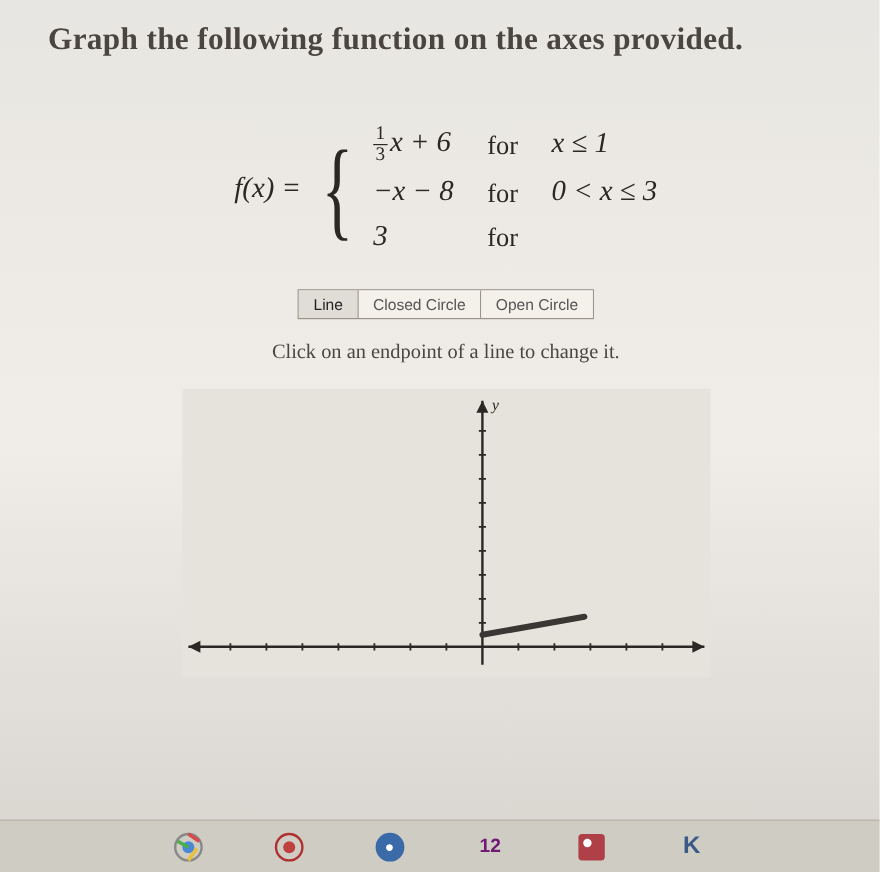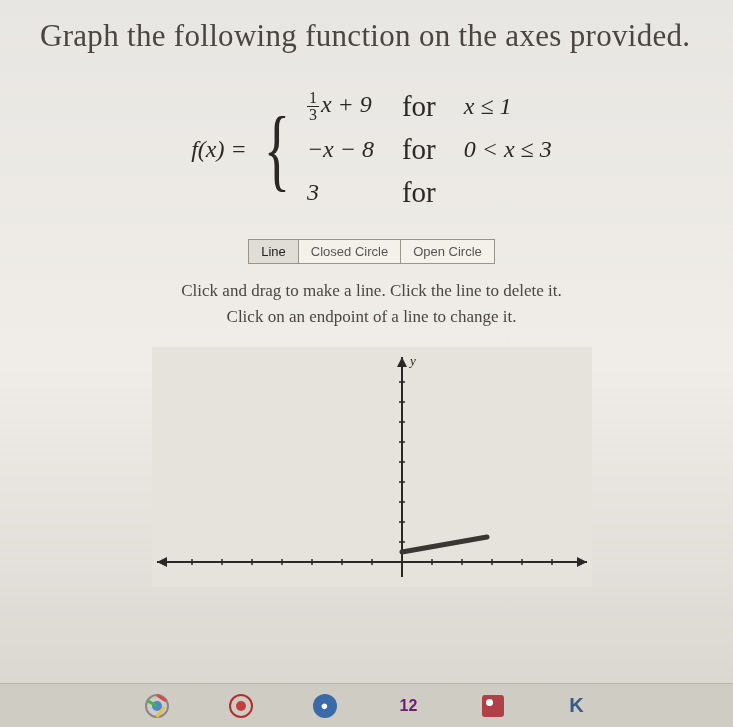--- a/index.html
+++ b/index.html
@@ -10,24 +10,24 @@
       font-family: Georgia, 'Times New Roman', serif;
       color: #3a3633;
       position: relative;
       overflow: hidden;
     }
     .content {
       padding: 18px 30px 0 40px;
       filter: blur(0.3px);
     }
     .title {
-      font-size: 31px;
-      font-weight: normal;
+      font-size: 26px;
+      font-weight: bold;
       color: #4a4540;
-      margin-bottom: 36px;
+      margin-bottom: 56px;
       letter-spacing: 0.3px;
     }
     .equation {
       display: flex;
       align-items: center;
       justify-content: center;
       margin: 0 auto 30px;
       font-size: 24px;
       font-style: italic;
       color: #2a2724;
@@ -42,21 +42,21 @@
       transform: scaleX(0.6);
       display: inline-block;
     }
     .cases {
       display: grid;
       grid-template-columns: auto auto auto;
       column-gap: 28px;
       row-gap: 10px;
       align-items: center;
     }
-    .cases .for { font-style: normal; font-size: 29px; }
+    .cases .for { font-style: normal; font-size: 22px; }
     .cases .expr, .cases .cond { font-size: 24px; }
     .frac {
       display: inline-flex;
       flex-direction: column;
       align-items: center;
       font-size: 16px;
       line-height: 1;
       vertical-align: middle;
       margin-right: 2px;
       font-style: normal;
@@ -135,21 +135,21 @@
   <div class="title">Graph the following function on the axes provided.</div>
 
   <div class="equation">
     <span class="lhs">f(x) =</span>
     <span class="brace">{</span>
     <div class="cases">
       <span class="expr">
         <span class="frac">
           <span class="num">1</span>
           <span class="den">3</span>
-        </span><span>x + 9</span>
+        </span><span>x + 6</span>
       </span>
       <span class="for">for</span>
       <span class="cond">x ≤ 1</span>
 
       <span class="expr">−x − 8</span>
       <span class="for">for</span>
       <span class="cond">0 &lt; x ≤ 3</span>
 
       <span class="expr">3</span>
       <span class="for">for</span>
@@ -158,21 +158,20 @@
 
   <div class="tools">
     <div class="tool-group">
       <div class="tool-btn active">Line</div>
       <div class="tool-btn">Closed Circle</div>
       <div class="tool-btn">Open Circle</div>
     </div>
   </div>
 
   <div class="instructions">
-    <div>Click and drag to make a line. Click the line to delete it.</div>
     <div>Click on an endpoint of a line to change it.</div>
   </div>
 
   <div class="graph-wrap">
     <div class="graph">
       <svg width="440" height="240" viewBox="0 0 440 240">
 
         <line x1="5" y1="215" x2="435" y2="215" stroke="#2a2724" stroke-width="2"></line>
         <polygon points="435,215 425,210 425,220" fill="#2a2724"></polygon>
         <polygon points="5,215 15,210 15,220" fill="#2a2724"></polygon>

